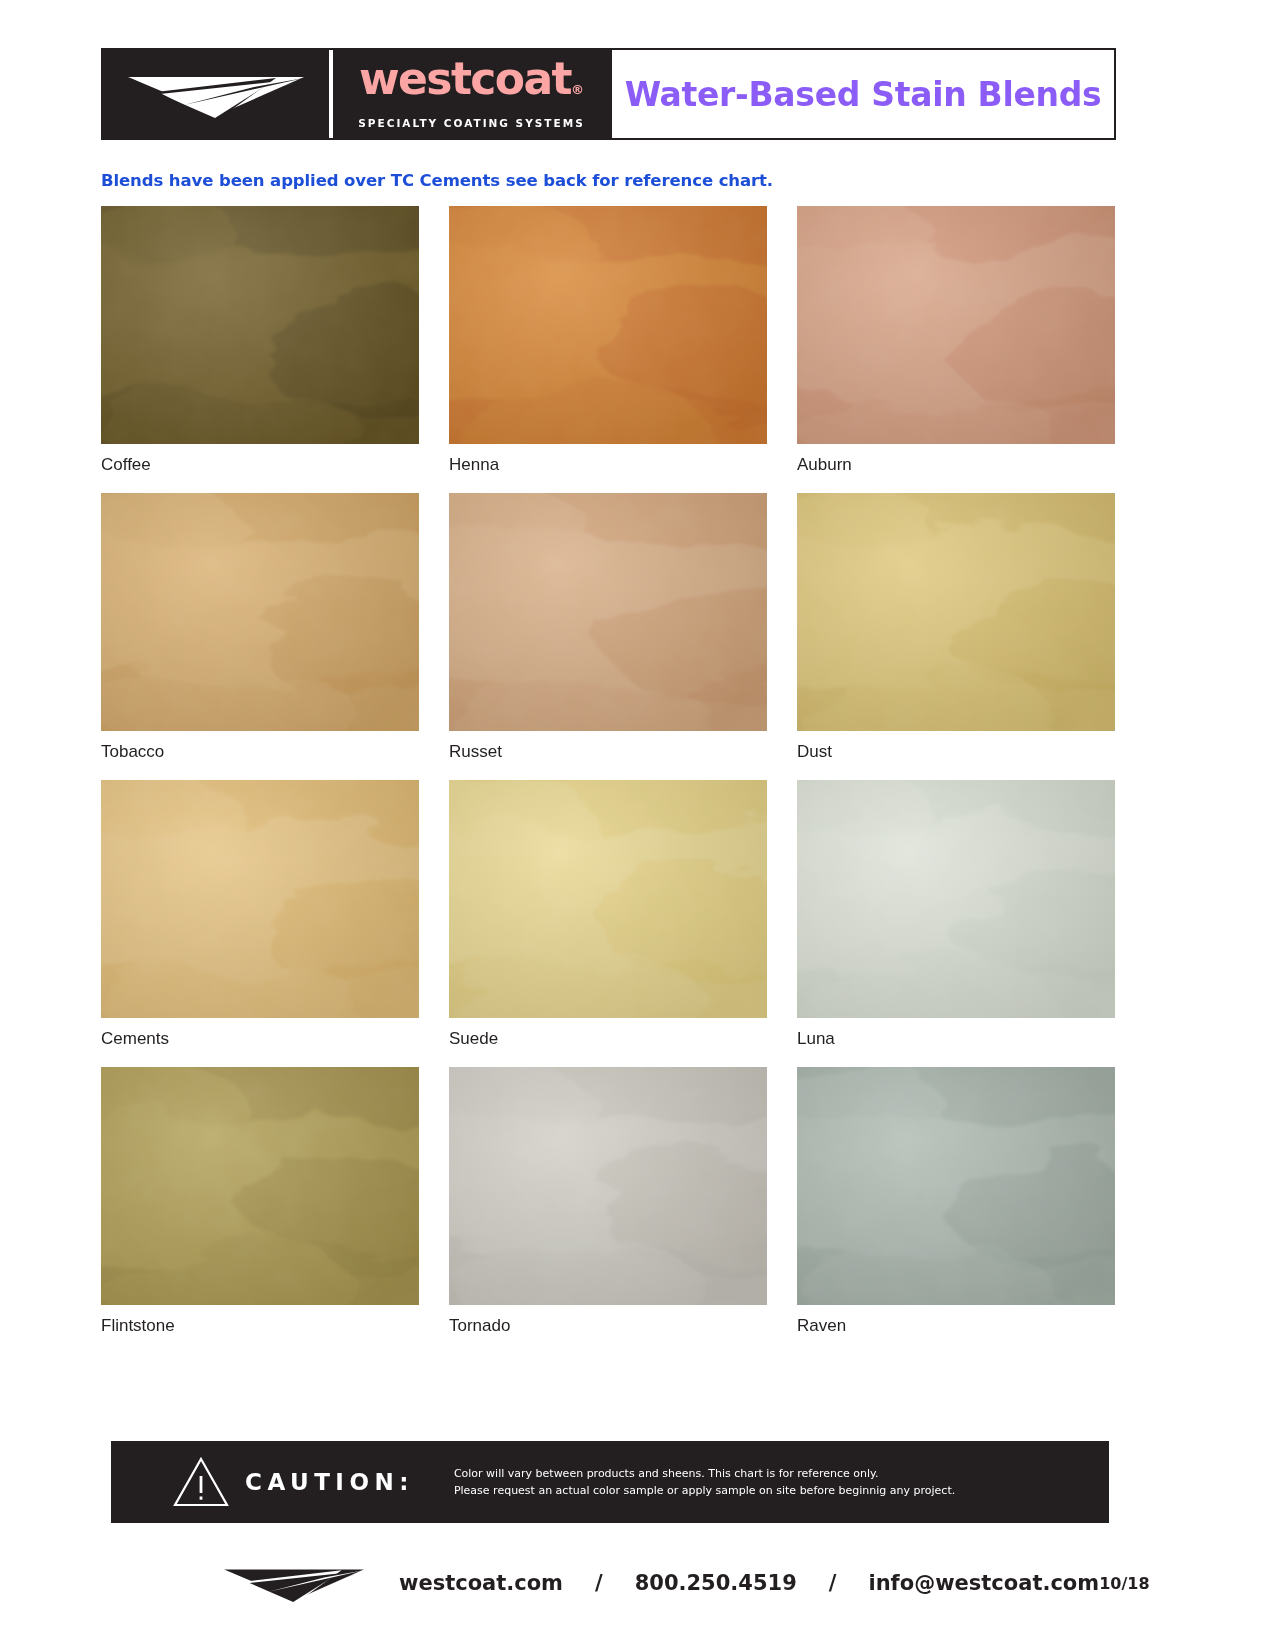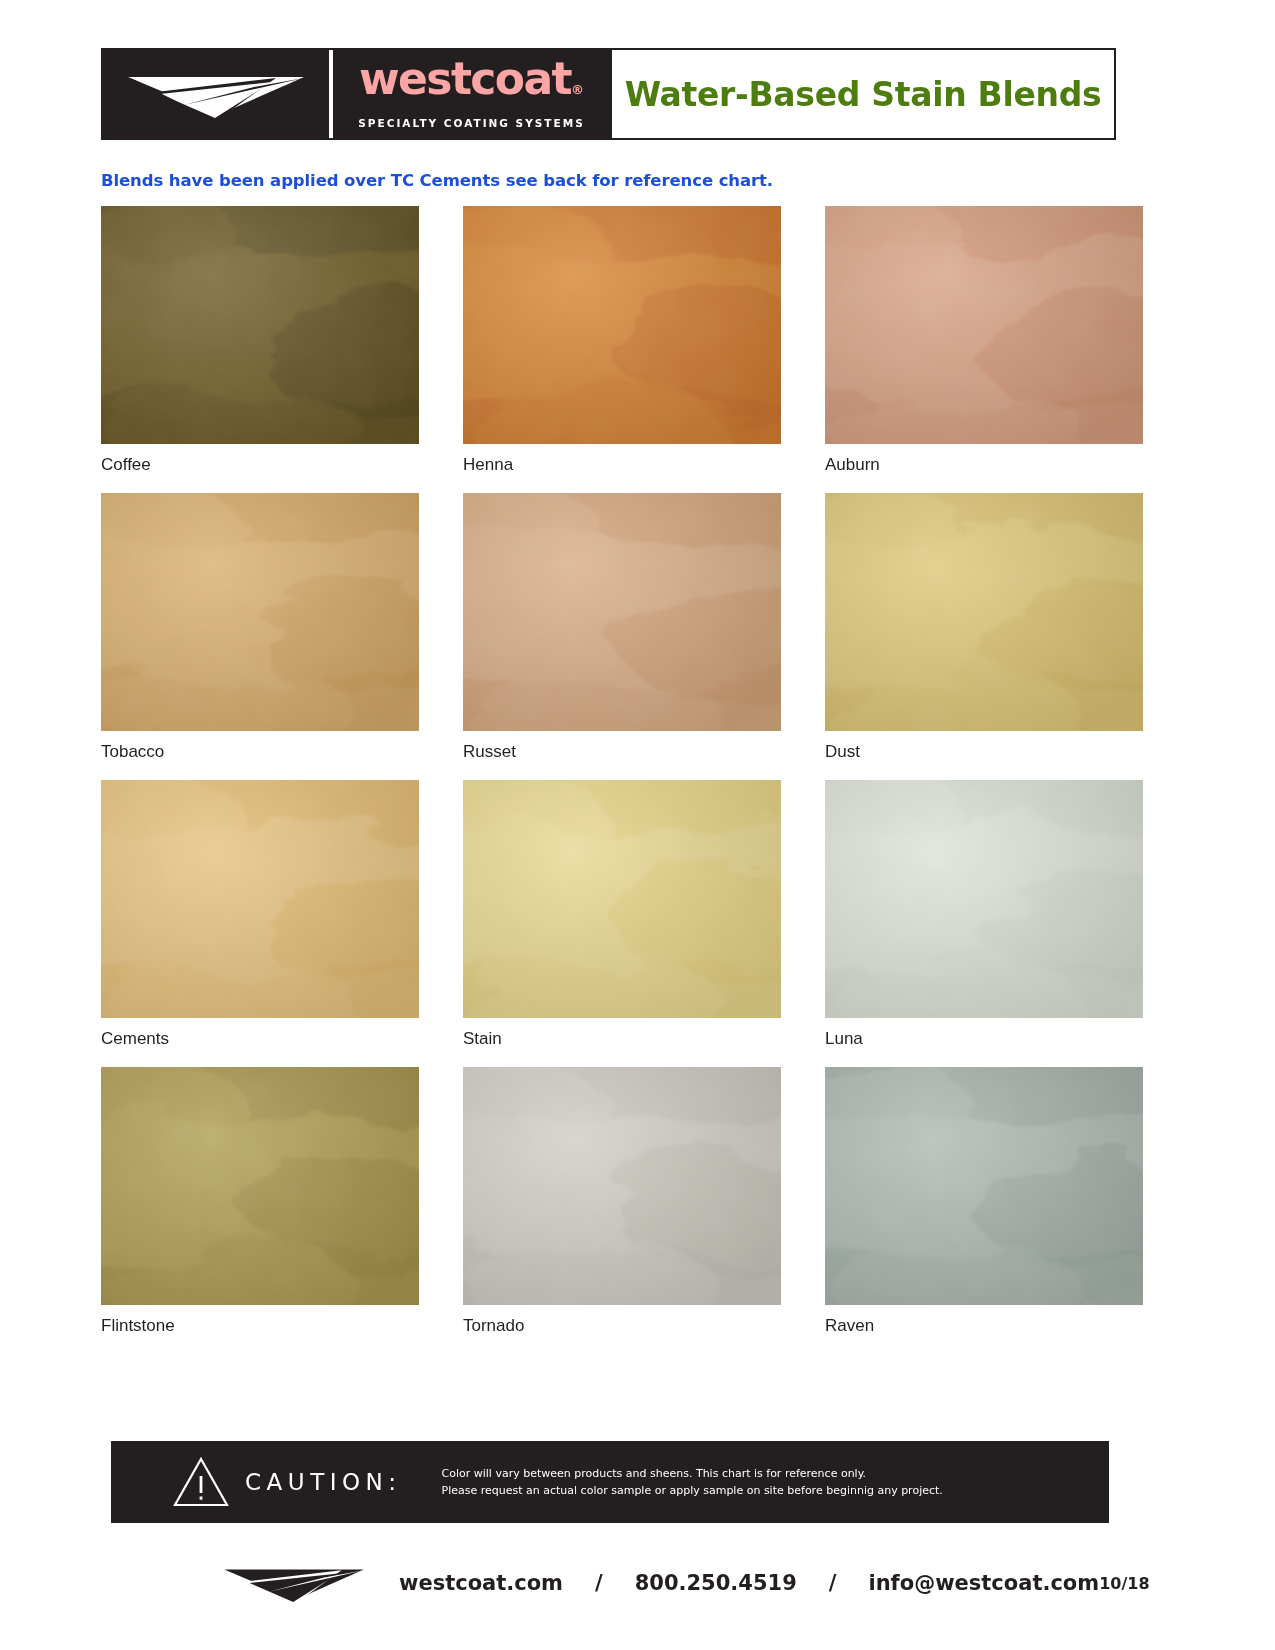--- a/index.html
+++ b/index.html
@@ -84,21 +84,21 @@
     background: #ffffff;
     display: flex;
     align-items: center;
     justify-content: center;
     border-left: 2px solid #231f20;
     box-sizing: border-box;
   }
   .header-title {
     font-size: 33px;
     font-weight: bold;
-    color: #4d7c0f;
+    color: #8b5cf6;
     letter-spacing: -0.3px;
     font-family: "DejaVu Sans", sans-serif;
     white-space: nowrap;
   }
 
   
   .logomark { width: 180px; height: 58px; display:block; }
 
   
   .subtitle {
@@ -115,21 +115,21 @@
 
   
   .grid {
     position: absolute;
     left: 101px;
     top: 206px;
     width: 1016px;
   }
   .grid-row {
     display: flex;
-    gap: 44px;
+    gap: 30px;
     margin-bottom: 18px;
   }
   .cell {
     width: 318px;
   }
   .swatch {
     width: 318px;
     height: 238px;
     position: relative;
     overflow: hidden;
@@ -173,21 +173,21 @@
   }
   .caution-icon {
     margin-left: 62px;
     width: 56px;
     height: 52px;
     flex: none;
   }
   .caution-word {
     color: #ffffff;
     font-size: 23px;
-    font-weight: normal;
+    font-weight: bold;
     letter-spacing: 5.5px;
     margin-left: 16px;
     font-family: "DejaVu Sans", sans-serif;
     white-space: nowrap;
   }
   .caution-text {
     margin-left: 40px;
     color: #ffffff;
     font-size: 11px;
     line-height: 1.55;
@@ -492,21 +492,21 @@
             </svg>
             <svg class="tex2" viewBox="0 0 160 120" preserveAspectRatio="none">
               <filter id="f7b">
                 <feTurbulence type="fractalNoise" baseFrequency="0.09" numOctaves="3" seed="104"></feTurbulence>
                 <feColorMatrix type="saturate" values="0"></feColorMatrix>
               </filter>
               <rect width="160" height="120" filter="url(#f7b)" opacity="0.5"></rect>
             </svg>
             <div class="vig" style="background:radial-gradient(ellipse at 35% 30%, rgba(255,255,255,0.16), rgba(0,0,0,0.12) 85%);"></div>
           </div>
-          <div class="label">Stain</div>
+          <div class="label">Suede</div>
         </div>
         <div class="cell">
           <div class="swatch" style="background-color: rgb(198, 205, 192);">
             <svg class="tex" viewBox="0 0 160 120" preserveAspectRatio="none">
               <filter id="f8">
                 <feTurbulence type="fractalNoise" baseFrequency="0.018 0.05" numOctaves="4" seed="63" result="n"></feTurbulence>
                 <feDisplacementMap in="SourceGraphic" in2="n" scale="26"></feDisplacementMap>
                 <feGaussianBlur stdDeviation="0.5"></feGaussianBlur>
               </filter>
               <g filter="url(#f8)">

